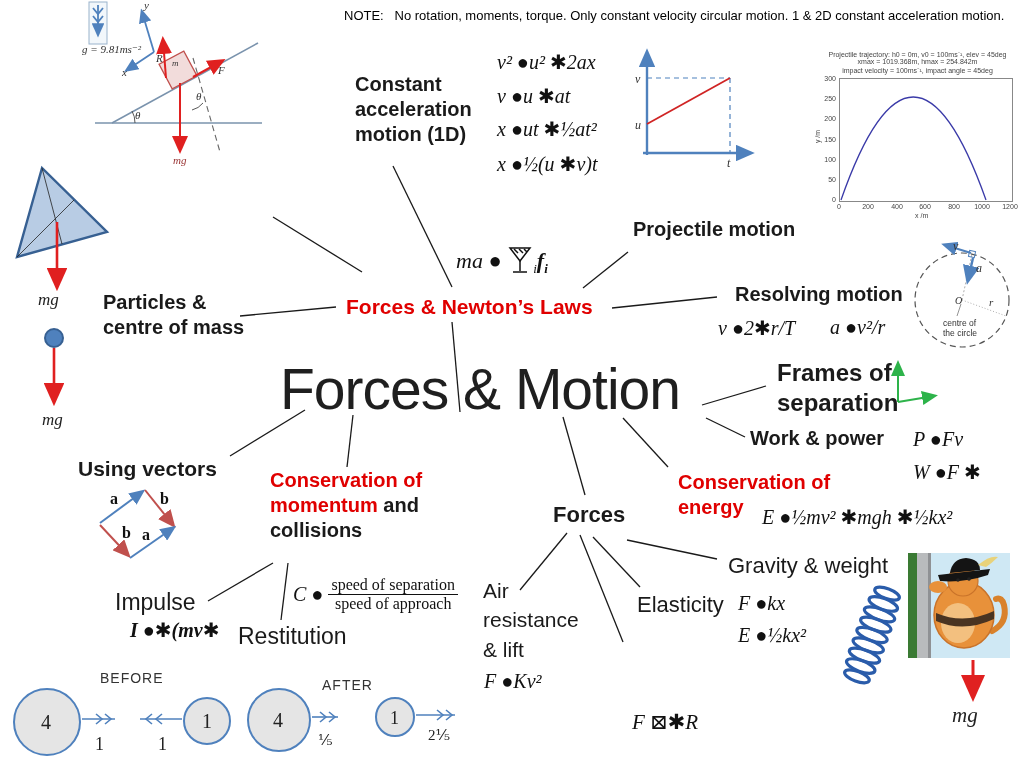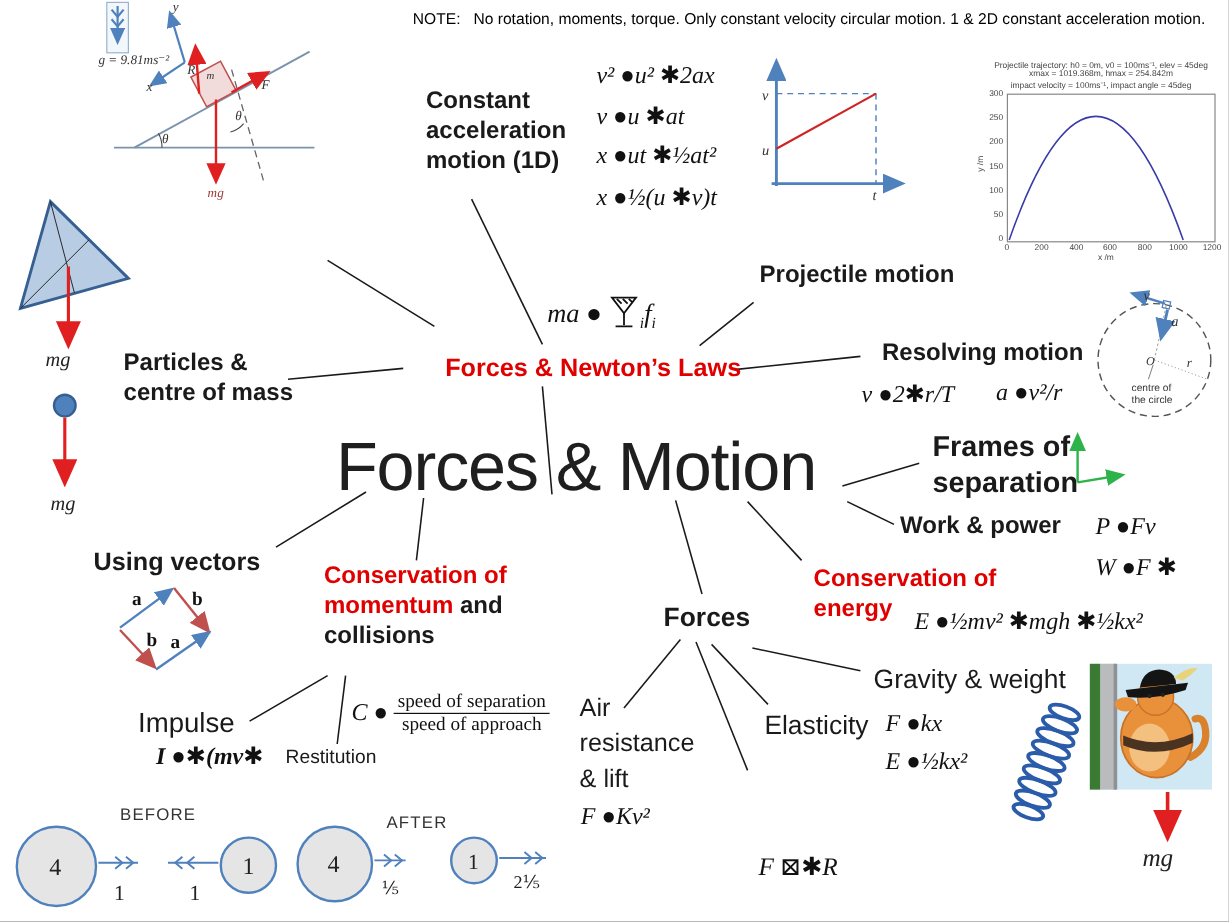--- a/index.html
+++ b/index.html
@@ -4,21 +4,21 @@
 <style>
   html,body{margin:0;padding:0;background:#888;}
   #stage{position:relative;width:1024px;height:768px;background:#ffffff;overflow:hidden;
          font-family:"Liberation Sans","DejaVu Sans",sans-serif;color:#1a1a1a;}
   .abs{position:absolute;}
   .lbl-b{font-weight:700;font-size:20px;line-height:1.26;white-space:nowrap;}
   .lbl-r{font-weight:400;font-size:21px;line-height:1.22;white-space:nowrap;}
   .red{color:#e00000;}
   .eq{font-family:"Liberation Serif","DejaVu Serif","DejaVu Sans",serif;font-style:italic;
       font-size:20px;color:#111;white-space:nowrap;}
-  .eq b{font-weight:400;text-align:center;}
+  .eq b{font-weight:700;text-align:center;}
   .mg{font-family:"Liberation Serif","DejaVu Serif",serif;font-style:italic;font-size:17px;color:#222;}
   .small-cap{font-size:14px;letter-spacing:1px;color:#333;}
   .frac{display:inline-block;text-align:center;vertical-align:middle;
         font-family:"Liberation Serif","DejaVu Serif",serif;font-style:normal;font-size:16px;}
   .frac .den{border-top:1.3px solid #111;}
   svg{display:block;}
   .plot-tick{position:absolute;font-size:7px;color:#444;font-family:"Liberation Sans",sans-serif;}
 </style>
 </head>
 <body>
@@ -187,21 +187,21 @@
     <svg width="24" height="30" viewBox="0 0 24 30" style="display:inline-block;vertical-align:-7px;margin:0 1px;">
       <g stroke="#111" stroke-width="1.5" fill="none">
         <path d="M2,3 H22 L12,16 Z"></path>
         <path d="M6,4 L10,8 M11,4 L15,8 M16,4 L19,7"></path>
         <line x1="12" y1="16" x2="12" y2="26"></line>
         <line x1="5" y1="27" x2="19" y2="27"></line>
       </g>
     </svg><sub style="font-size:13px;">i</sub><b><span>f</span><sub style="font-size:13px;">i</sub></b>
   </div>
 
-  <div class="abs lbl-b red" style="left:346px;top:294px;font-size:21px;margin-left:25px;">Forces &amp; Newton’s Laws</div>
+  <div class="abs lbl-b red" style="left:346px;top:294px;font-size:21px;">Forces &amp; Newton’s Laws</div>
 
   <div class="abs lbl-b" style="left:633px;top:217px;">Projectile motion</div>
 
   <div class="abs lbl-b" style="left:735px;top:282px;">Resolving motion</div>
   <div class="abs eq" style="left:718px;top:316px;">v ●2✱r/T</div>
   <div class="abs eq" style="left:830px;top:316px;">a ●v²/r</div>
 
   <svg class="abs" style="left:905px;top:240px;" width="120" height="115" viewBox="0 0 120 115">
     <circle cx="57" cy="60" r="47" fill="none" stroke="#555" stroke-width="1.2" stroke-dasharray="6,4"></circle>
     <line x1="57" y1="60" x2="67" y2="14" stroke="#999" stroke-width="0.8" stroke-dasharray="2,2"></line>
@@ -263,21 +263,21 @@
 
   <div class="abs" style="left:270px;top:468px;">
     <span class="lbl-b red" style="display:block">Conservation of</span>
     <span class="lbl-b" style="display:block"><span class="red">momentum</span><span> and</span></span>
     <span class="lbl-b" style="display:block">collisions</span>
   </div>
 
   <div class="abs lbl-r" style="left:115px;top:588px;font-size:23px;">Impulse</div>
   <div class="abs eq" style="left:130px;top:618px;font-weight:700;">I ●✱(mv✱</div>
 
-  <div class="abs lbl-r" style="left:238px;top:622px;font-size:16px;">Restitution</div>
+  <div class="abs lbl-r" style="left:238px;top:622px;font-size:23px;">Restitution</div>
 
   <div class="abs eq" style="left:293px;top:576px;">
     <span style="vertical-align:middle;">C ●</span>
     <span class="frac">
       <span class="num" style="display:block;padding:0 3px;">speed of separation</span>
       <span class="den" style="display:block;padding:0 3px;">speed of approach</span>
     </span>
   </div>
 
   <div class="abs lbl-b" style="left:553px;top:501px;font-size:22px;">Forces</div>

